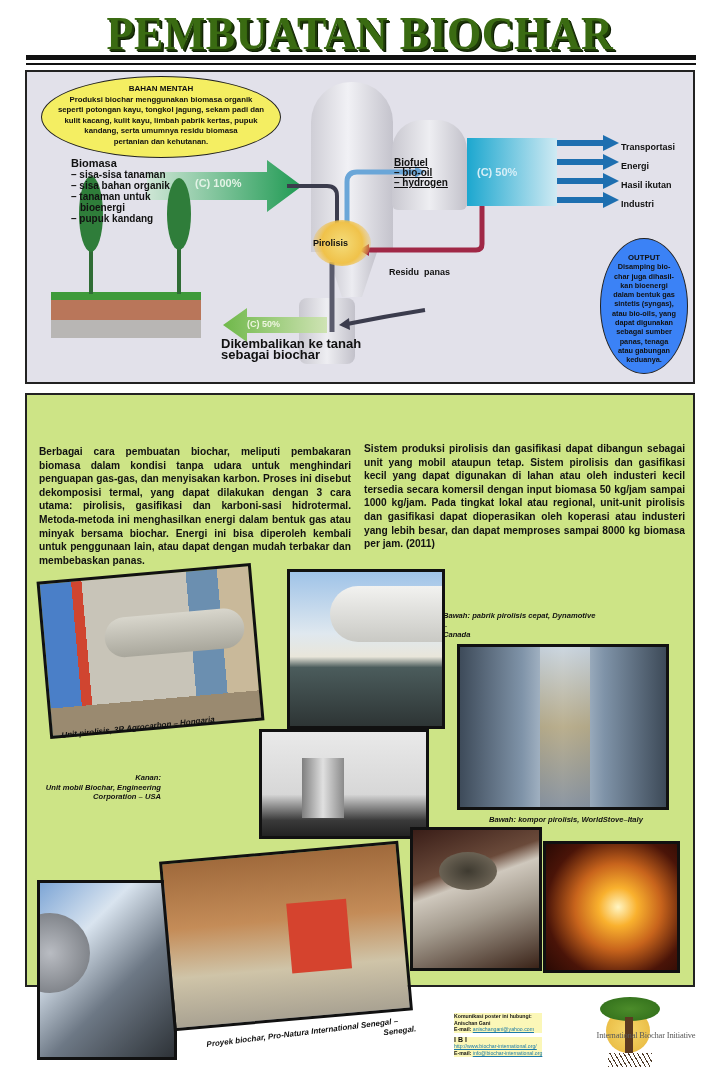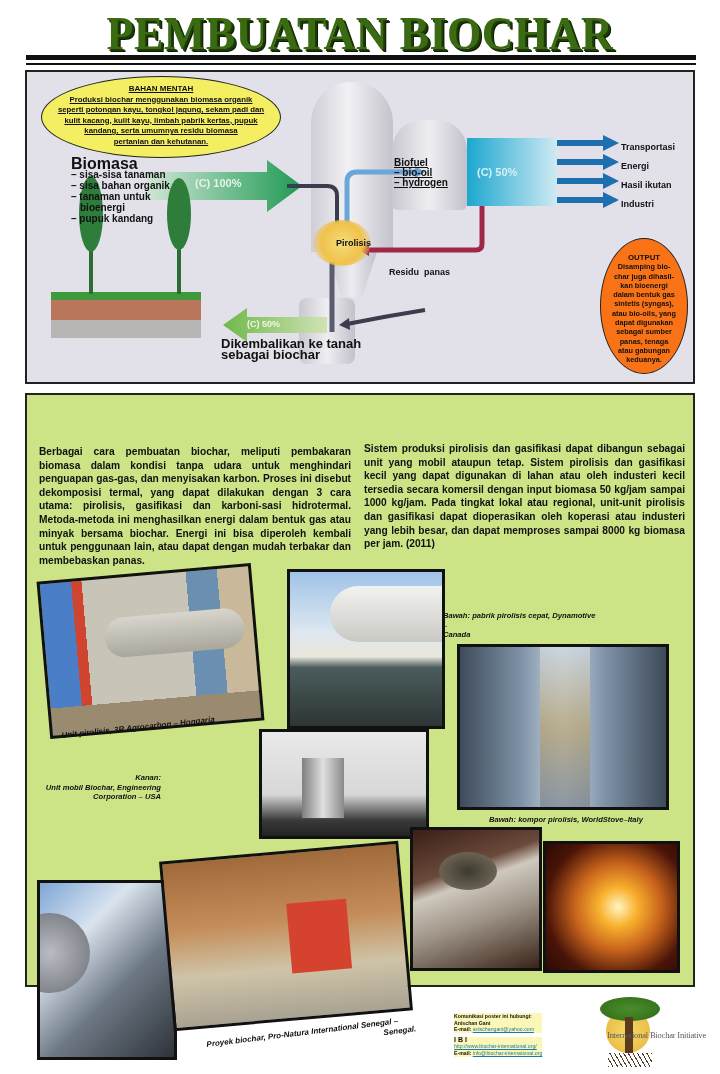--- a/index.html
+++ b/index.html
@@ -22,47 +22,46 @@
     position: absolute; left: 25px; top: 70px; width: 670px; height: 314px;
     background: #e2e1ea; border: 2px solid #222;
     overflow: hidden;
   }
   .diagram .abs { position: absolute; }
   .bahan {
     left: 14px; top: 4px; width: 240px; height: 82px;
     background: #f4ee62; border: 1.5px solid #222; border-radius: 50%;
     text-align: center; font-size: 7.8px; font-weight: bold; line-height: 10.5px;
     padding: 7px 12px 0 12px;
-    text-decoration: underline;
   }
   .bahan .h { font-size: 8px; }
   .biomasa { left: 44px; top: 86px; font-size: 10px; font-weight: bold; line-height: 11px; color: #111; }
-  .biomasa .h { font-size: 16px; font-weight: normal; font-weight: bold; }
+  .biomasa .h { font-size: 11px; font-weight: normal; font-weight: bold; }
   .biomasa .li { padding-left: 0; }
   .biomasa .li.cont { padding-left: 9px; }
   .big-tower { left: 284px; top: 10px; width: 82px; height: 170px; border-radius: 40px 40px 0 0;
     background: linear-gradient(90deg,#cfced6,#f1f1f5 45%,#c4c3cc); }
   .tower-neck { left: 300px; top: 180px; width: 50px; height: 45px;
     background: linear-gradient(90deg,#c8c7cf,#ececf1 50%,#c2c1ca);
     clip-path: polygon(0 0,100% 0,70% 100%,30% 100%); }
   .small-tank { left: 365px; top: 48px; width: 75px; height: 90px; border-radius: 30px 30px 6px 6px;
     background: linear-gradient(90deg,#c9c8d0,#eeeef2 50%,#c2c1ca); }
   .bottom-tank { left: 272px; top: 226px; width: 56px; height: 66px; border-radius: 8px;
     background: linear-gradient(90deg,#c9c8d0,#eeeef2 50%,#c2c1ca); }
   .pirolisis-burst {
     left: 286px; top: 148px; width: 58px; height: 46px; border-radius: 50%;
     background: radial-gradient(circle,#f4dc7a 0%,#f0c24a 55%,rgba(240,180,60,0.2) 80%,transparent 100%);
-    font-size: 9px; font-weight: bold; display: flex; align-items: center; justify-content: flex-end;
+    font-size: 9px; font-weight: bold; display: flex; align-items: center; justify-content: flex-start;
   }
   .biofuel { left: 367px; top: 86px; font-size: 10px; font-weight: bold; line-height: 10px; text-decoration: underline; }
   .residu { left: 362px; top: 195px; font-size: 9px; font-weight: bold; }
   .outputs { left: 594px; top: 66px; font-size: 9px; font-weight: bold; line-height: 19px; }
   .output-oval {
     left: 573px; top: 166px; width: 88px; height: 136px;
-    background: #f97316; border: 1.5px solid #222; border-radius: 50%;
+    background: #3b82f6; border: 1.5px solid #222; border-radius: 50%;
     text-align: center; font-size: 7.3px; font-weight: bold; line-height: 9.3px;
     padding: 14px 4px 0 4px;
   }
   .output-oval .h { font-size: 7.8px; }
   .bisa { left: 405px; top: 228px; font-size: 8.8px; font-weight: bold; line-height: 11px; }
   .kembali { left: 194px; top: 266px; font-size: 13px; font-weight: bold; line-height: 11px; }
 
   
   .green {
     position: absolute; left: 25px; top: 393px; width: 670px; height: 594px;
@@ -123,21 +122,21 @@
   .contact .link { color: #1a7aa8; text-decoration: underline; font-weight: normal; }
   .contact .ibi { font-size: 7px; margin-top: 4px; }
   .logo { position: absolute; left: 586px; top: 997px; width: 120px; height: 74px; }
   .logo-sun { position:absolute; left: 20px; top: 12px; width: 44px; height: 44px; border-radius: 50%;
     background: radial-gradient(circle,#f5d76a,#e7b53a); }
   .logo-tree { position:absolute; left: 14px; top: 0; width: 60px; height: 24px; border-radius: 50%;
     background: radial-gradient(ellipse,#4c8c2a,#2e6b19); }
   .logo-trunk { position:absolute; left: 39px; top: 20px; width: 8px; height: 36px; background:#5b3a20; }
   .logo-roots { position:absolute; left: 22px; top: 56px; width: 44px; height: 14px;
     background: repeating-linear-gradient(60deg,#4f3c2a 0 1px,transparent 1px 4px); }
-  .logo-text { position:absolute; left: 0; top: 33px; width: 120px; text-align: right; font-family: "Liberation Serif", serif;
+  .logo-text { position:absolute; left: 0; top: 33px; width: 120px; text-align: center; font-family: "Liberation Serif", serif;
     font-size: 8.5px; color: #5a5a5a; letter-spacing: -0.2px; }
 </style>
 </head>
 <body>
 
 <div class="title">PEMBUATAN BIOCHAR</div>
 <div class="rule-thick"></div>
 <div class="rule-thin"></div>
 
 <div class="diagram">

